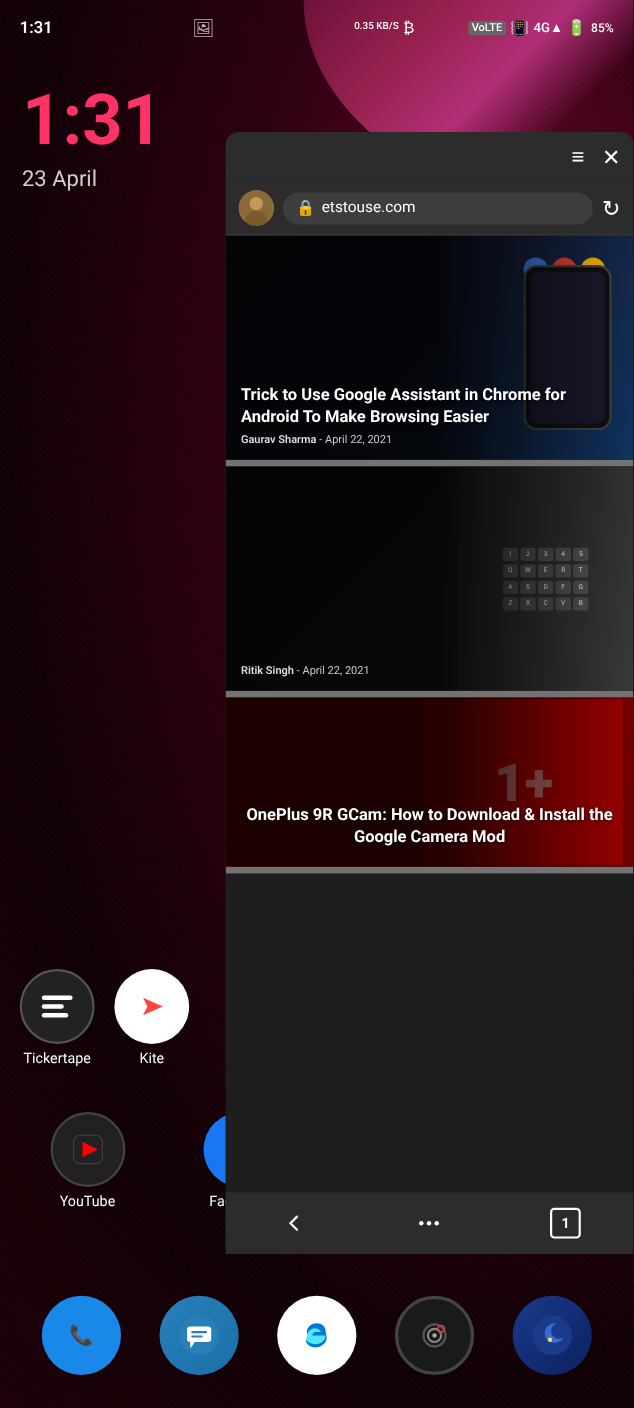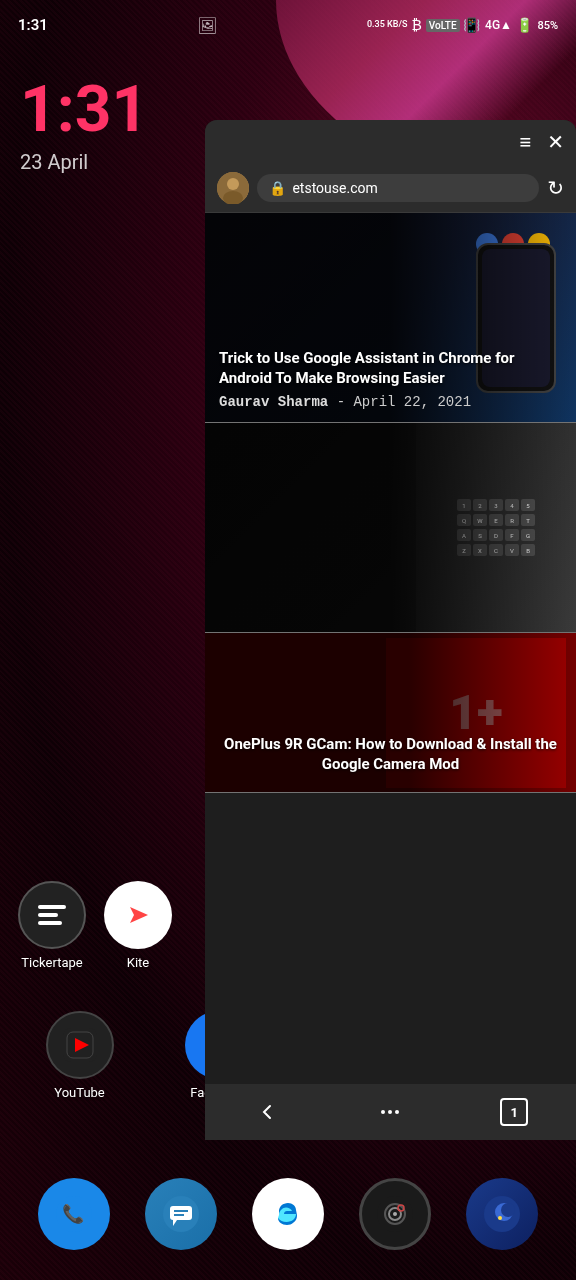--- a/index.html
+++ b/index.html
@@ -257,21 +257,21 @@
       flex: 1;
       overflow-y: auto;
       overflow-x: hidden;
     }
     .articles-container::-webkit-scrollbar { display: none; }
 
     .article-card {
       position: relative;
       height: 210px;
       overflow: hidden;
-      border-bottom: 1px solid #737373;
+      border-bottom: 6px solid #737373;
       padding-left: 23px;
     }
     .article-bg {
       position: absolute;
       inset: 0;
     }
     .article-bg-1 {
       background: linear-gradient(135deg, #1a1a2e 0%, #16213e 50%, #0f3460 100%);
     }
     .article-bg-2 {
@@ -334,22 +334,21 @@
     .article-title {
       color: white;
       font-size: 15px;
       font-weight: 700;
       line-height: 1.3;
       text-shadow: 0 1px 3px rgba(0,0,0,0.8);
       margin-bottom: 6px;
     }
     .article-meta {
       color: #ccc;
-      font-size: 14px;
-      font-family: Liberation Mono, monospace;
+      font-size: 10px;
     }
     .article-author {
       font-weight: 600;
       color: #ddd;
     }
 
     
     .keyboard-bg {
       position: absolute;
       right: 0; top: 0; bottom: 0;
@@ -452,21 +451,21 @@
 </div>
 
 <div class="status-bar">
   <span class="status-time">1:31</span>
   <span style="font-size:16px; opacity:0.7;">🖼</span>
   <div class="status-icons">
     <div class="status-data">
       <span>0.35 KB/S</span>
     </div>
     <span style="font-size:14px;">₿</span>
-    <span style="font-size:10px; background:#666; padding:1px 3px; border-radius:2px;">VoLTE</span>
+    <span style="font-size:10px; background:#666; padding:1px 3px; border-radius:2px;margin-left:45px;">VoLTE</span>
     <span style="font-size:14px;">📳</span>
     <span style="font-size:12px;">4G▲</span>
     <span style="font-size:14px;">🔋</span>
     <span>85%</span>
   </div>
 </div>
 
 <div class="home-content">
   <div class="date-time">1:31</div>
   <div class="date-full">23 April</div>
@@ -689,20 +688,25 @@
             <div class="kb-key">Z</div>
               <div class="kb-key">X</div>
               <div class="kb-key">C</div>
               <div class="kb-key">V</div>
               <div class="kb-key">B</div>
           </div>
         </div>
       </div>
       <div class="article-overlay"></div>
       <div class="article-content">
+        <div class="article-meta">
+          <span class="article-author">Ritik Singh</span>
+          <span> - </span>
+          <span>April 22, 2021</span>
+        </div>
       </div>
     </div>
 
     <div class="article-card" style="height:160px;text-align:center;">
       <div class="oneplus-bg">
         <div class="oneplus-box">
           <span class="oneplus-text-logo">1+</span>
         </div>
       </div>
       <div class="article-overlay" style="background: linear-gradient(to right, rgba(0,0,0,0.8) 55%, rgba(80,0,0,0.4) 100%);"></div>

